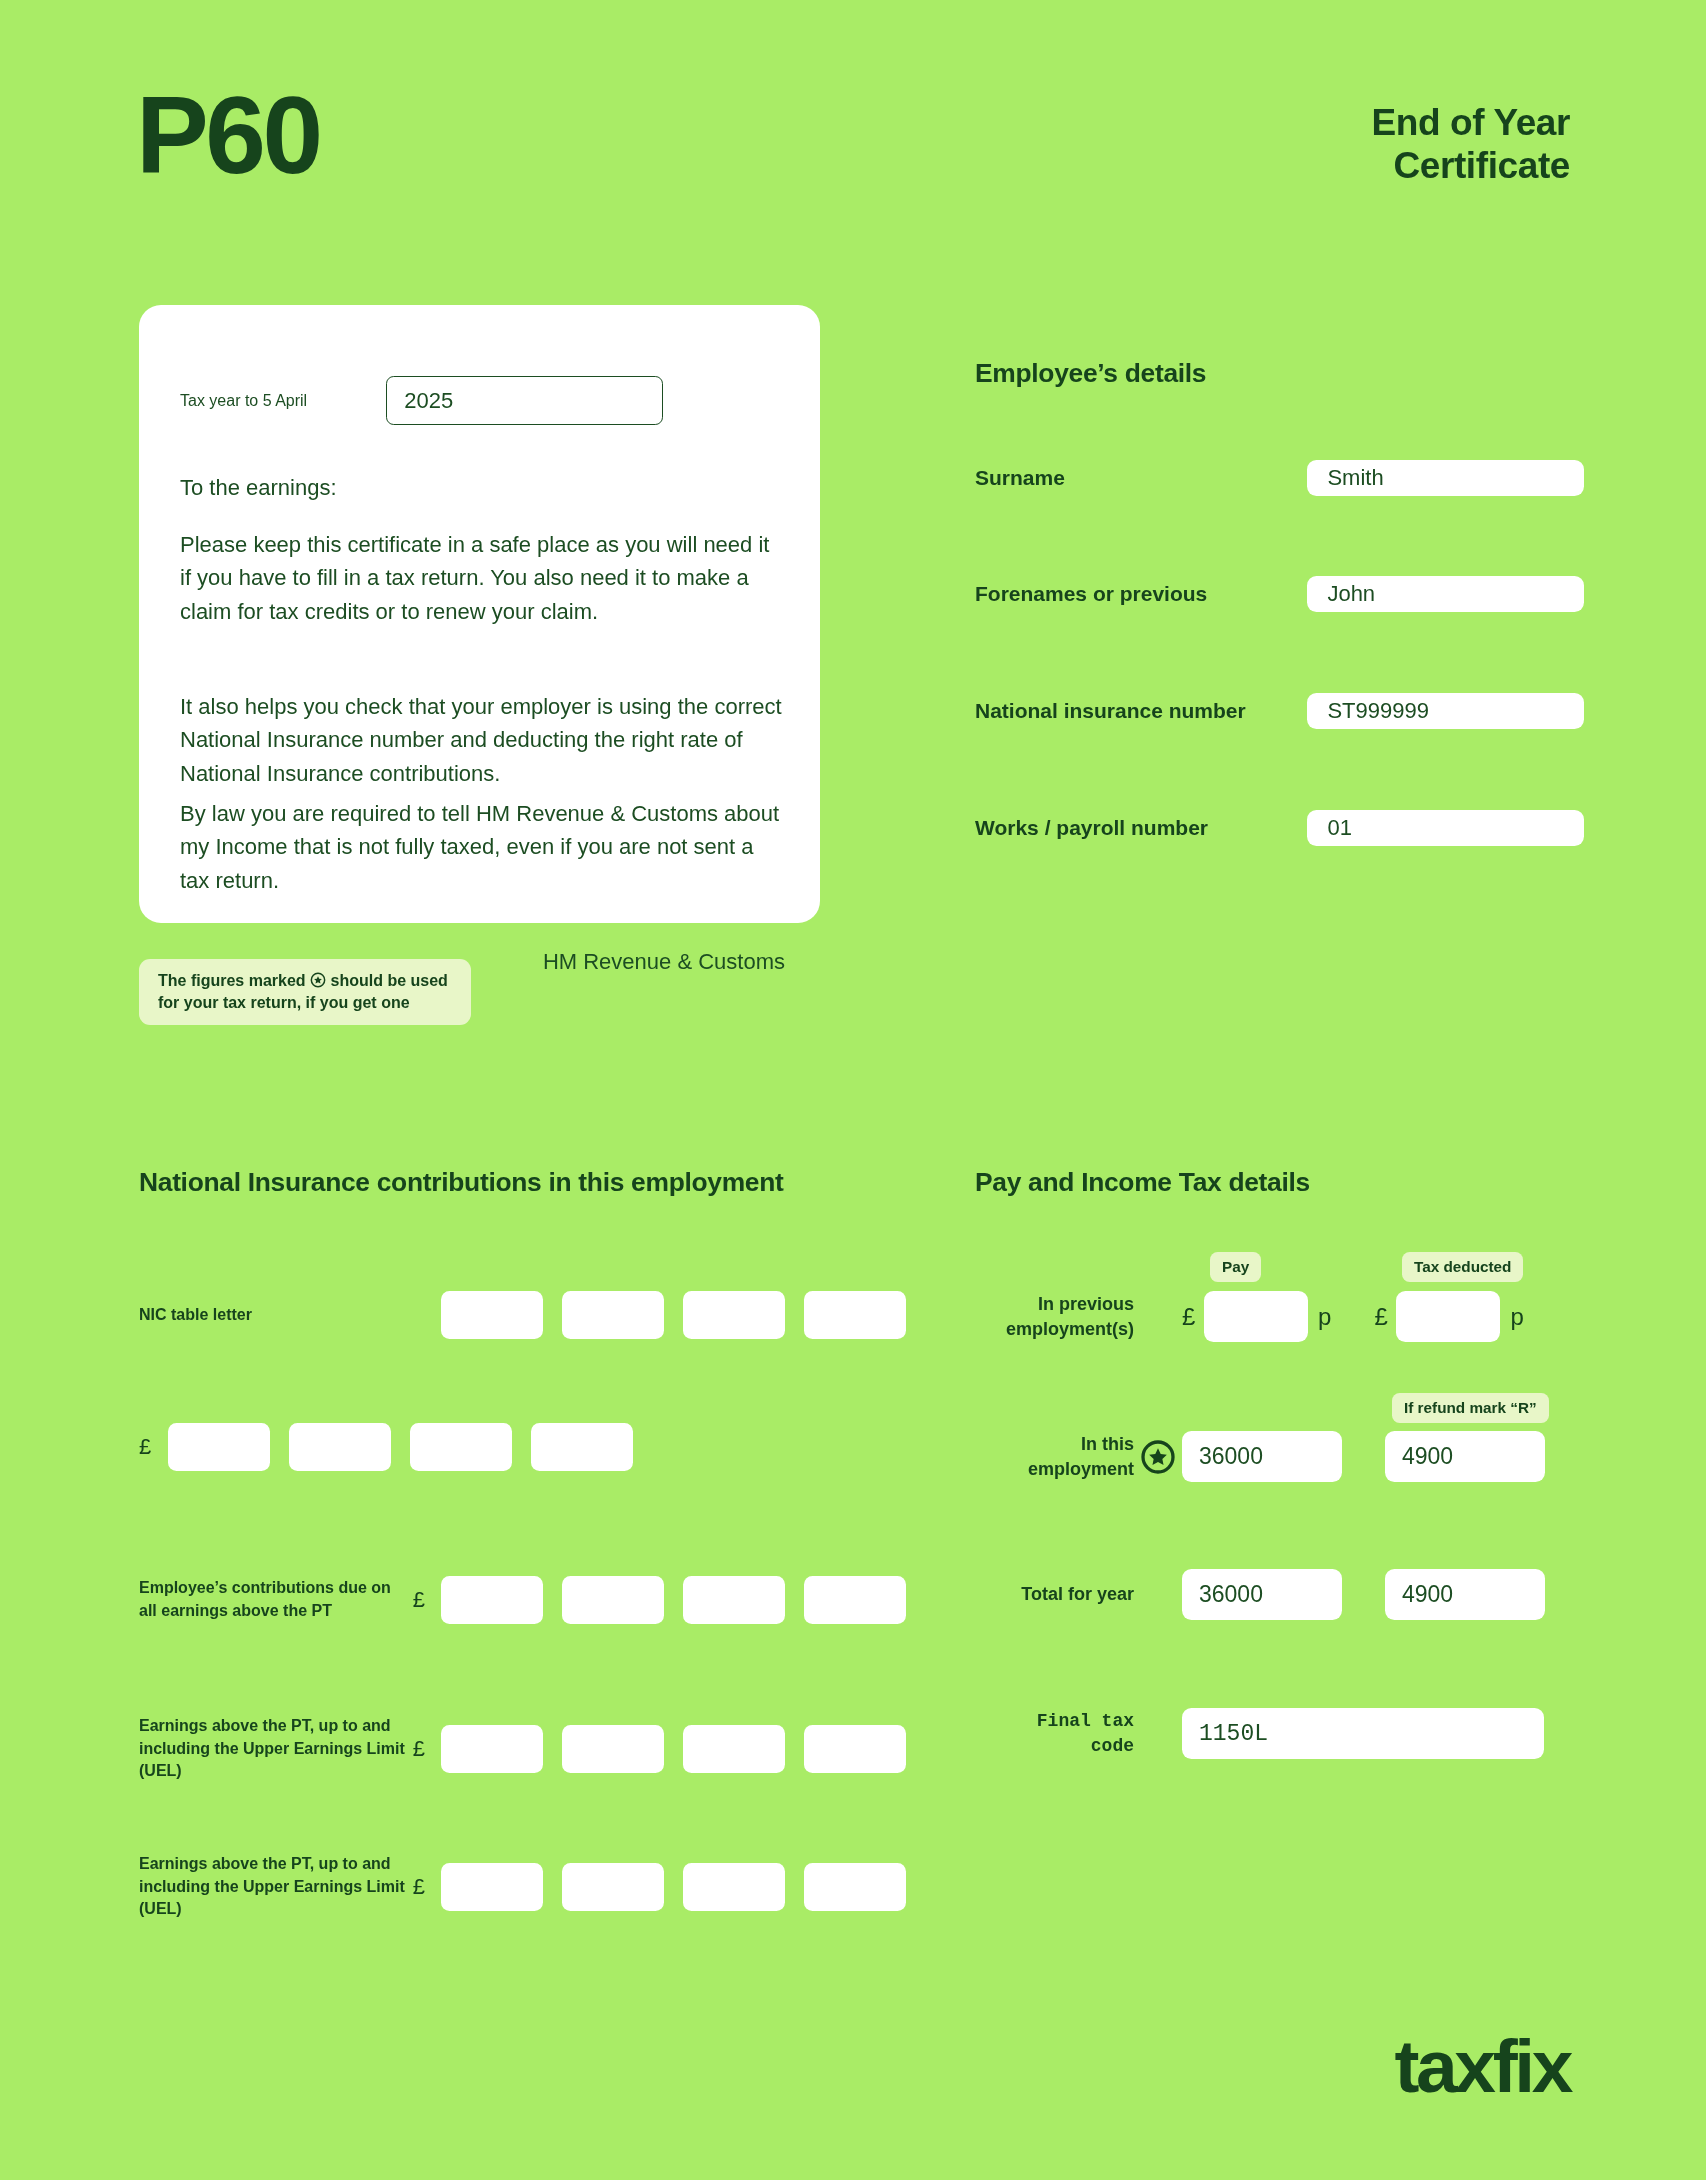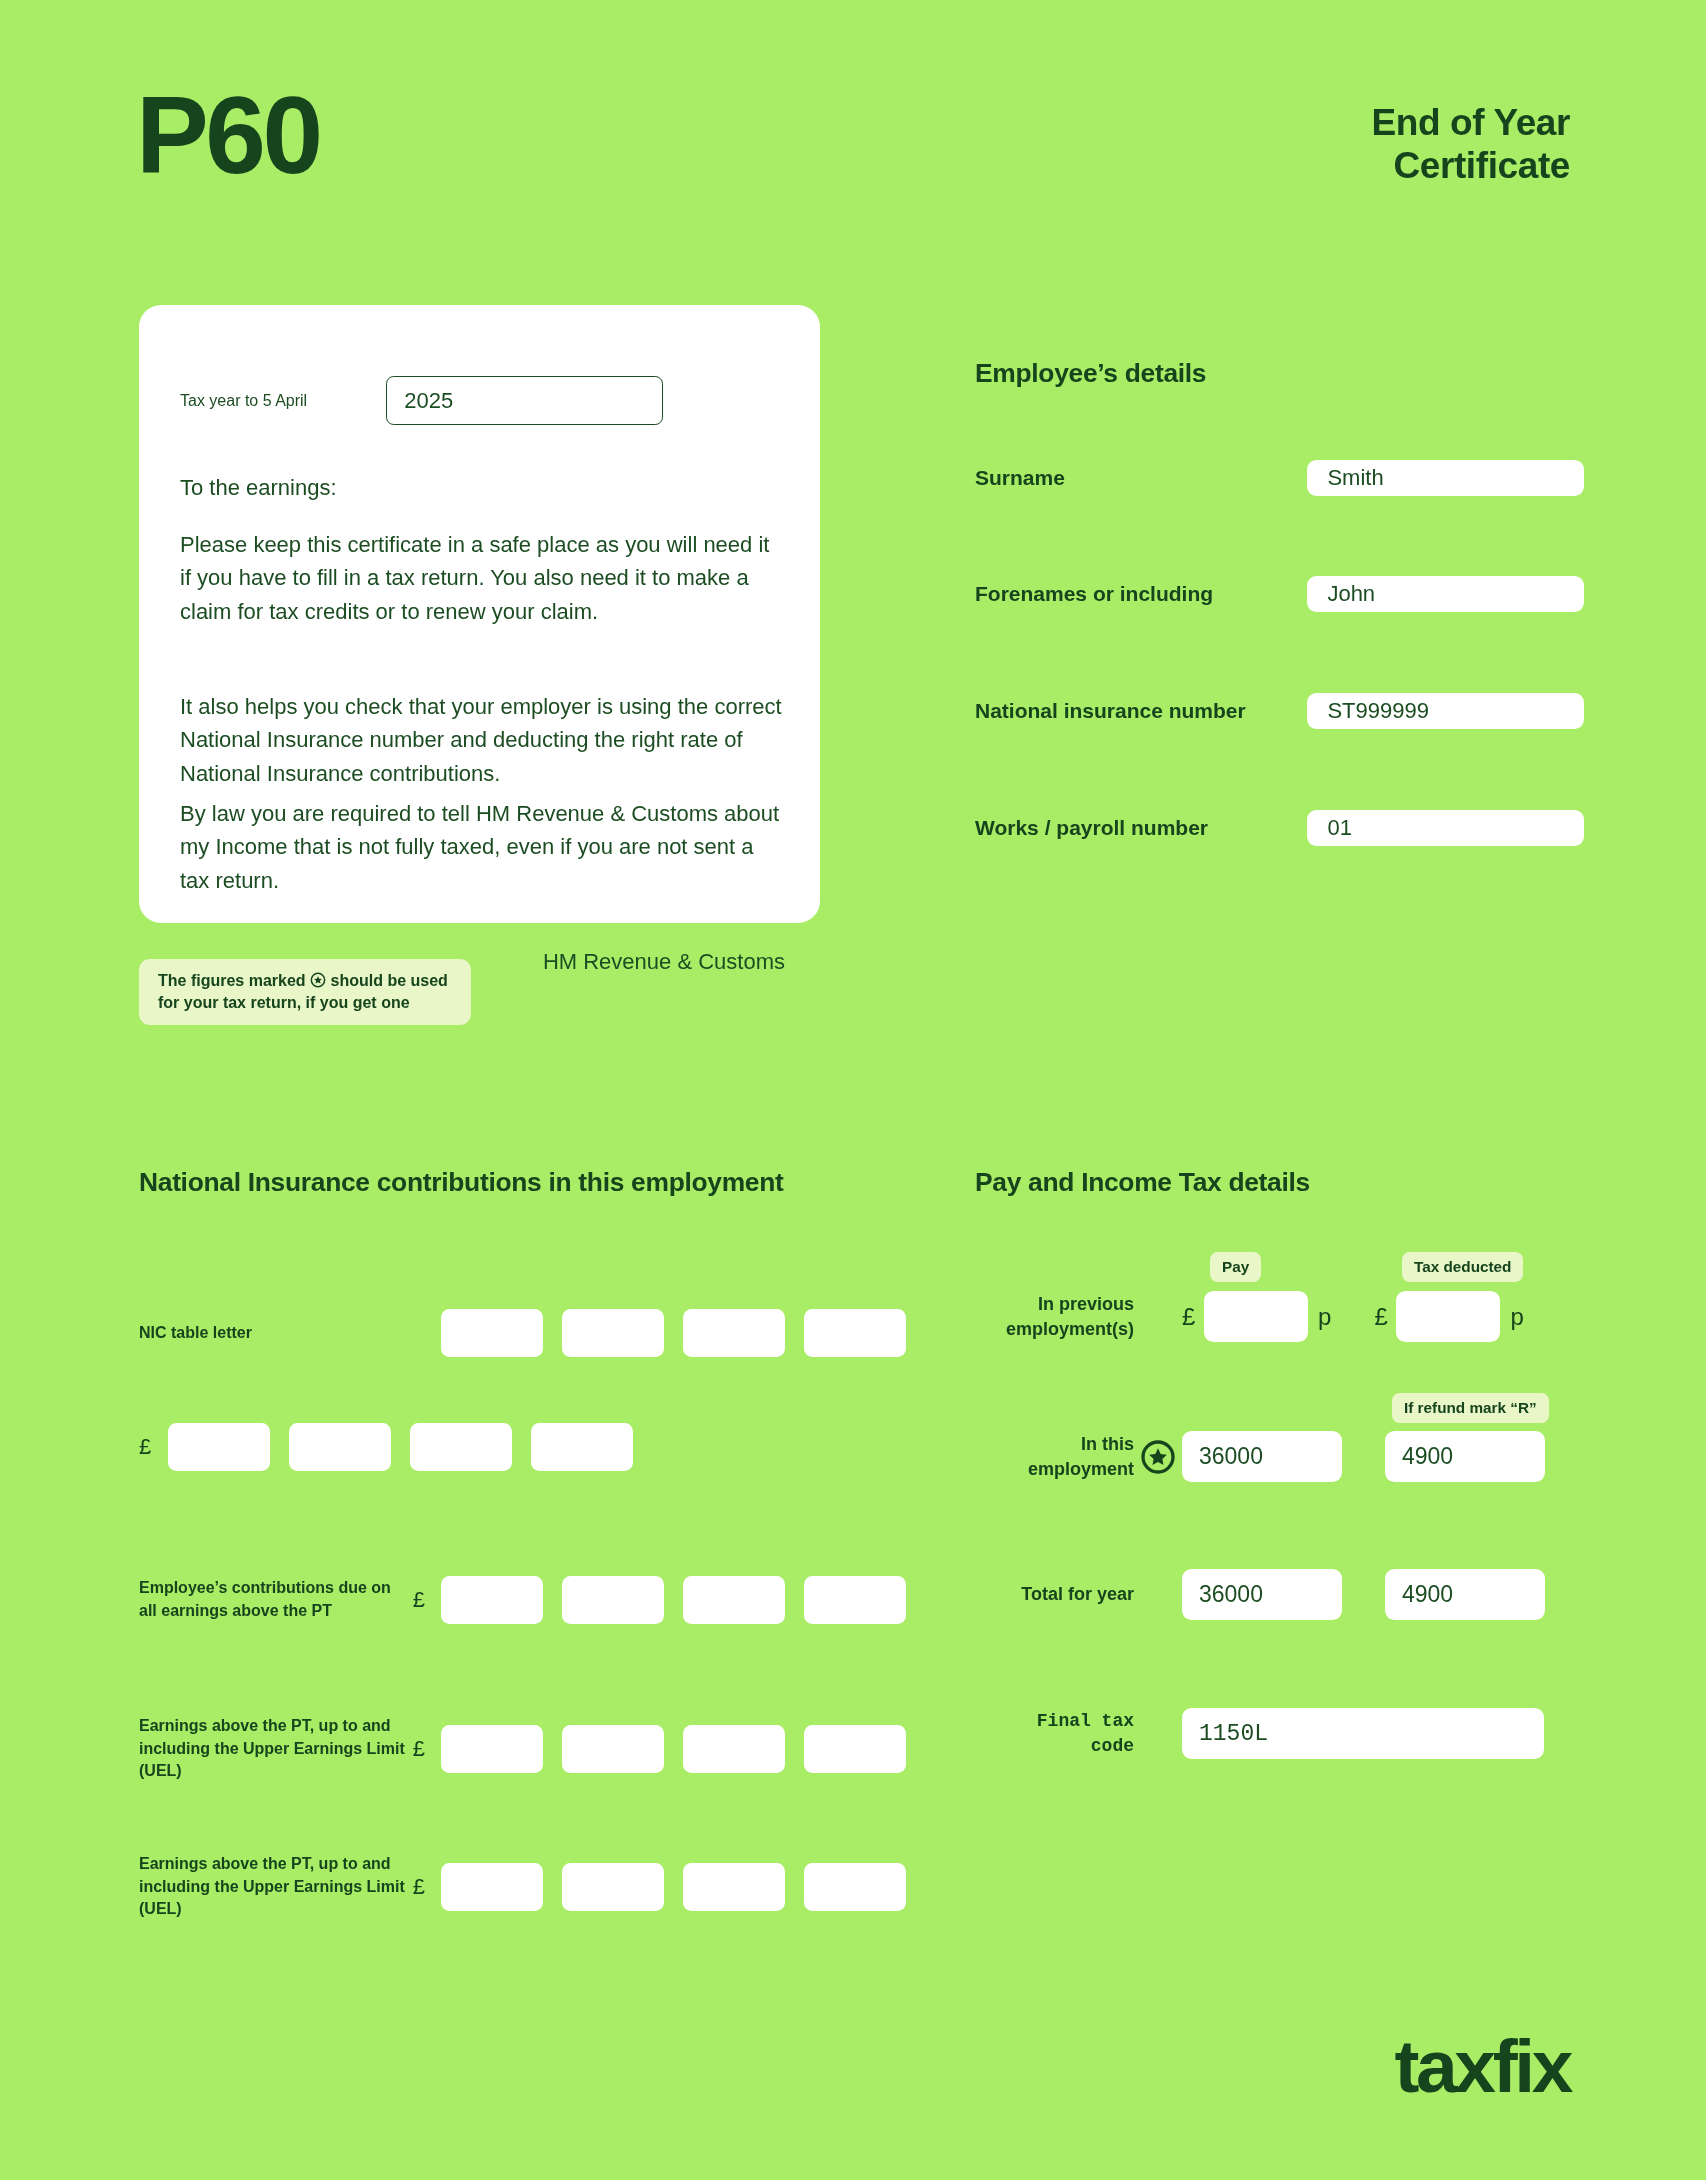--- a/index.html
+++ b/index.html
@@ -122,21 +122,21 @@
     padding-left:20.4px;
     font-size:22px;color:var(--dark2);
   }
 
   
   .nic-section{position:absolute;left:139px;top:1167px;width:767px;}
   .pay-section{position:absolute;left:975px;top:1167px;width:647px;}
 
   .nic-rows{position:absolute;left:0;top:0;width:767px;}
   .nic-row{position:absolute;left:0;width:767px;display:flex;align-items:center;}
-  .nic-row.n0{top:142px;}
+  .nic-row.n0{top:124px;}
   .nic-row.n1{top:256px;}
   .nic-row.n2{top:409px;}
   .nic-row.n3{top:548px;}
   .nic-row.n4{top:686px;}
   .nic-label{
     width:281px;
     font-size:16px;line-height:1.42;
     font-weight:700;color:var(--dark);
   }
   .pound{
@@ -236,21 +236,21 @@
   </div>
 
   <div class="emp-section">
     <div class="sec-title">Employee’s details</div>
 
     <div class="emp-row r0">
       <div class="emp-label">Surname</div>
       <div class="emp-value">Smith</div>
     </div>
     <div class="emp-row r1">
-      <div class="emp-label">Forenames or including</div>
+      <div class="emp-label">Forenames or previous</div>
       <div class="emp-value">John</div>
     </div>
     <div class="emp-row r2">
       <div class="emp-label">National insurance number</div>
       <div class="emp-value">ST999999</div>
     </div>
     <div class="emp-row r3">
       <div class="emp-label">Works / payroll number</div>
       <div class="emp-value">01</div>
     </div>

